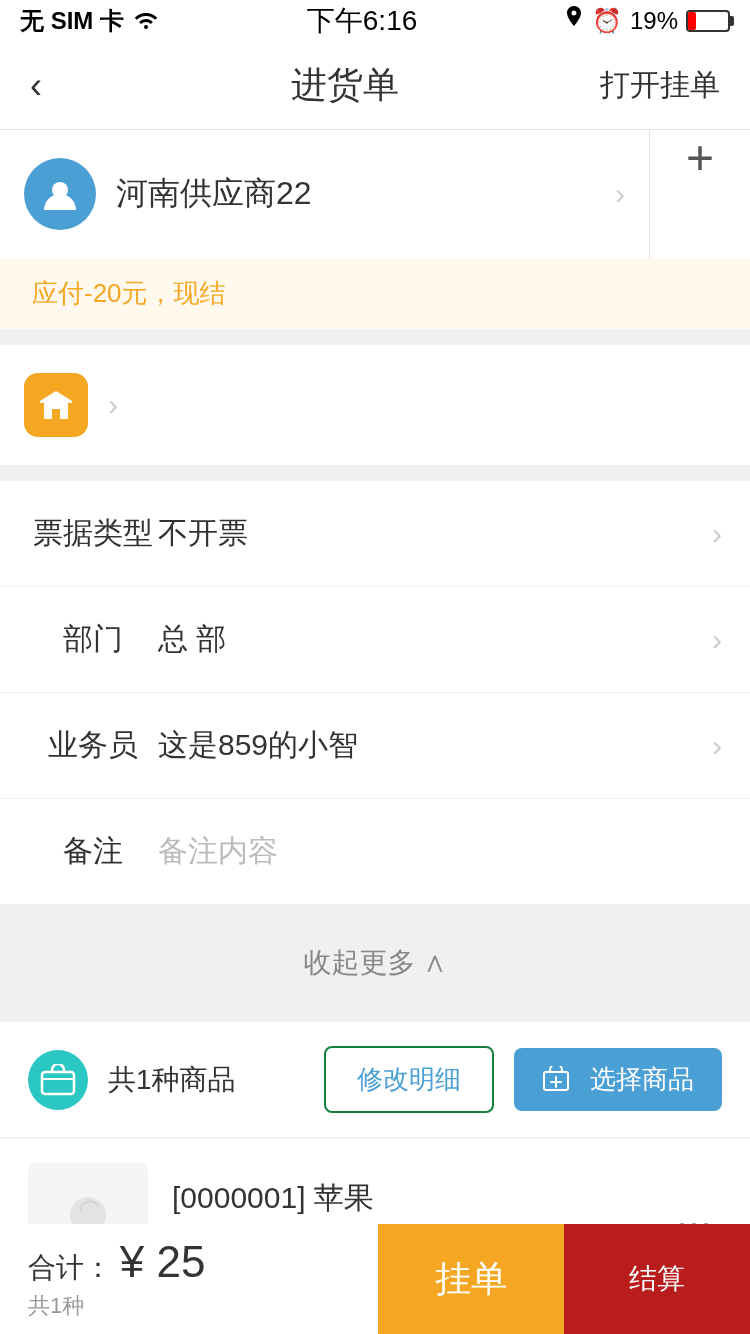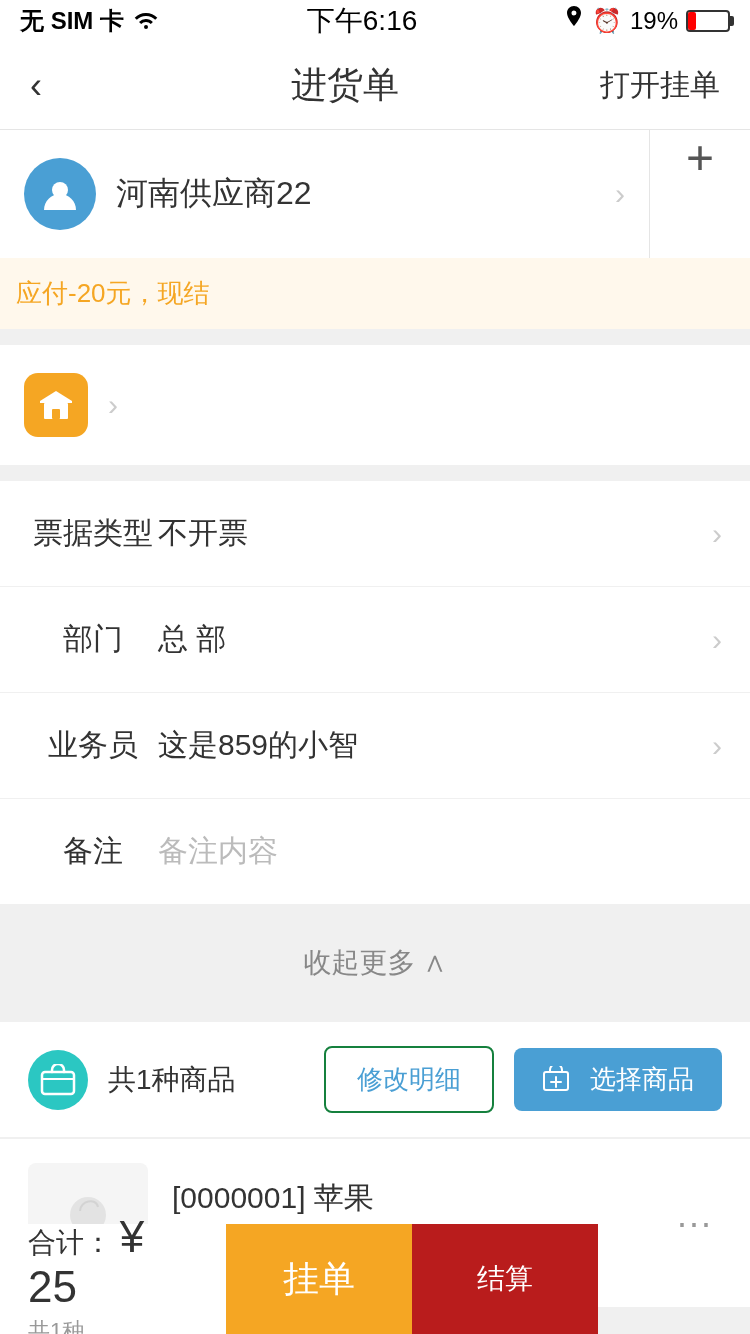--- a/index.html
+++ b/index.html
@@ -97,21 +97,21 @@
     .chevron-right { font-size: 30px; color: #ccc; }
     .supplier-add {
       width: 100px;
       display: flex; align-items: center; justify-content: center;
       font-size: 48px; color: #555; cursor: pointer;
     }
 
     
     .payment-hint {
       background: #fff8ec;
-      padding: 18px 16px;
+      padding: 18px 32px;
       font-size: 26px;
       color: #f5a623;
       margin-bottom: 16px;
     }
 
     
     .warehouse-row {
       background: #fff;
       display: flex;
       align-items: center;
@@ -217,21 +217,21 @@
     .product-more {
       font-size: 36px; color: #999; cursor: pointer;
       padding: 10px;
     }
 
     
     .footer {
       position: fixed;
       bottom: 0;
       left: 0;
-      width: 598px;
+      width: 750px;
       height: 110px;
       display: flex;
       align-items: stretch;
       background: #fff;
     }
     .footer-total {
       flex: 1;
       display: flex;
       flex-direction: column;
       justify-content: center;

